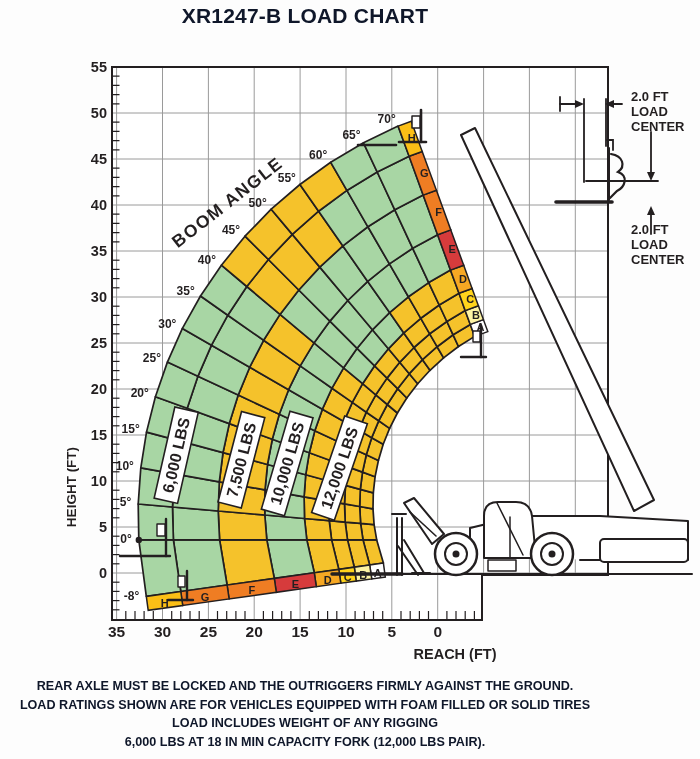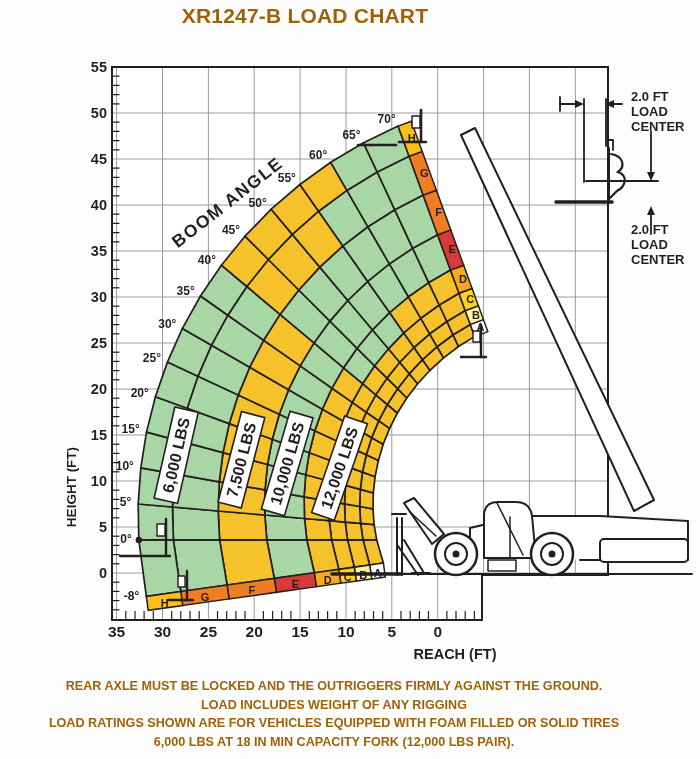--- a/index.html
+++ b/index.html
@@ -1,21 +1,21 @@
 <!DOCTYPE html>
 <html><head>
 <meta charset="utf-8">
 <style>
   html,body{margin:0;padding:0;background:#ffffff;}
   #stage{position:relative;width:700px;height:759px;background:#fdfdfd;overflow:hidden;
-         font-family:"Liberation Sans",sans-serif;color:#a16207;}
+         font-family:"Liberation Sans",sans-serif;color:#0f172a;}
   .title{position:absolute;top:4px;left:0;width:610px;text-align:center;
          font-weight:bold;font-size:21px;line-height:23px;letter-spacing:.2px;}
   .footer{position:absolute;top:677px;left:0;width:610px;text-align:center;
-          font-weight:bold;font-size:12.6px;line-height:18.5px;padding-left:29px;}
+          font-weight:bold;font-size:12.6px;line-height:18.5px;}
   svg{position:absolute;top:0;left:0;}
   svg text{font-family:"Liberation Sans",sans-serif;fill:#231f20;}
 </style>
 </head>
 <body>
 
 <div id="stage">
 
   <div class="title">
     <div>XR1247-B LOAD CHART</div>
@@ -434,17 +434,17 @@
         <text x="346" y="637" text-anchor="middle" font-size="15.5" font-weight="bold">10</text>
         <text x="391.8" y="637" text-anchor="middle" font-size="15.5" font-weight="bold">5</text>
         <text x="437.7" y="637" text-anchor="middle" font-size="15.5" font-weight="bold">0</text>
         <text x="455" y="659" text-anchor="middle" font-size="14.5" font-weight="bold">REACH (FT)</text>
         <text transform="translate(76,487) rotate(-90)" text-anchor="middle" font-size="13.5" font-weight="bold">HEIGHT (FT)</text>
       </g>
   </svg>
 
   <div class="footer">
     <div>REAR AXLE MUST BE LOCKED AND THE OUTRIGGERS FIRMLY AGAINST THE GROUND.</div>
+    <div>LOAD RATINGS SHOWN ARE FOR VEHICLES EQUIPPED WITH FOAM FILLED OR SOLID TIRES</div>
     <div>LOAD INCLUDES WEIGHT OF ANY RIGGING</div>
-    <div>LOAD RATINGS SHOWN ARE FOR VEHICLES EQUIPPED WITH FOAM FILLED OR SOLID TIRES</div>
     <div>6,000 LBS AT 18 IN MIN CAPACITY FORK (12,000 LBS PAIR).</div>
   </div>
 </div>
 
 </body></html>

